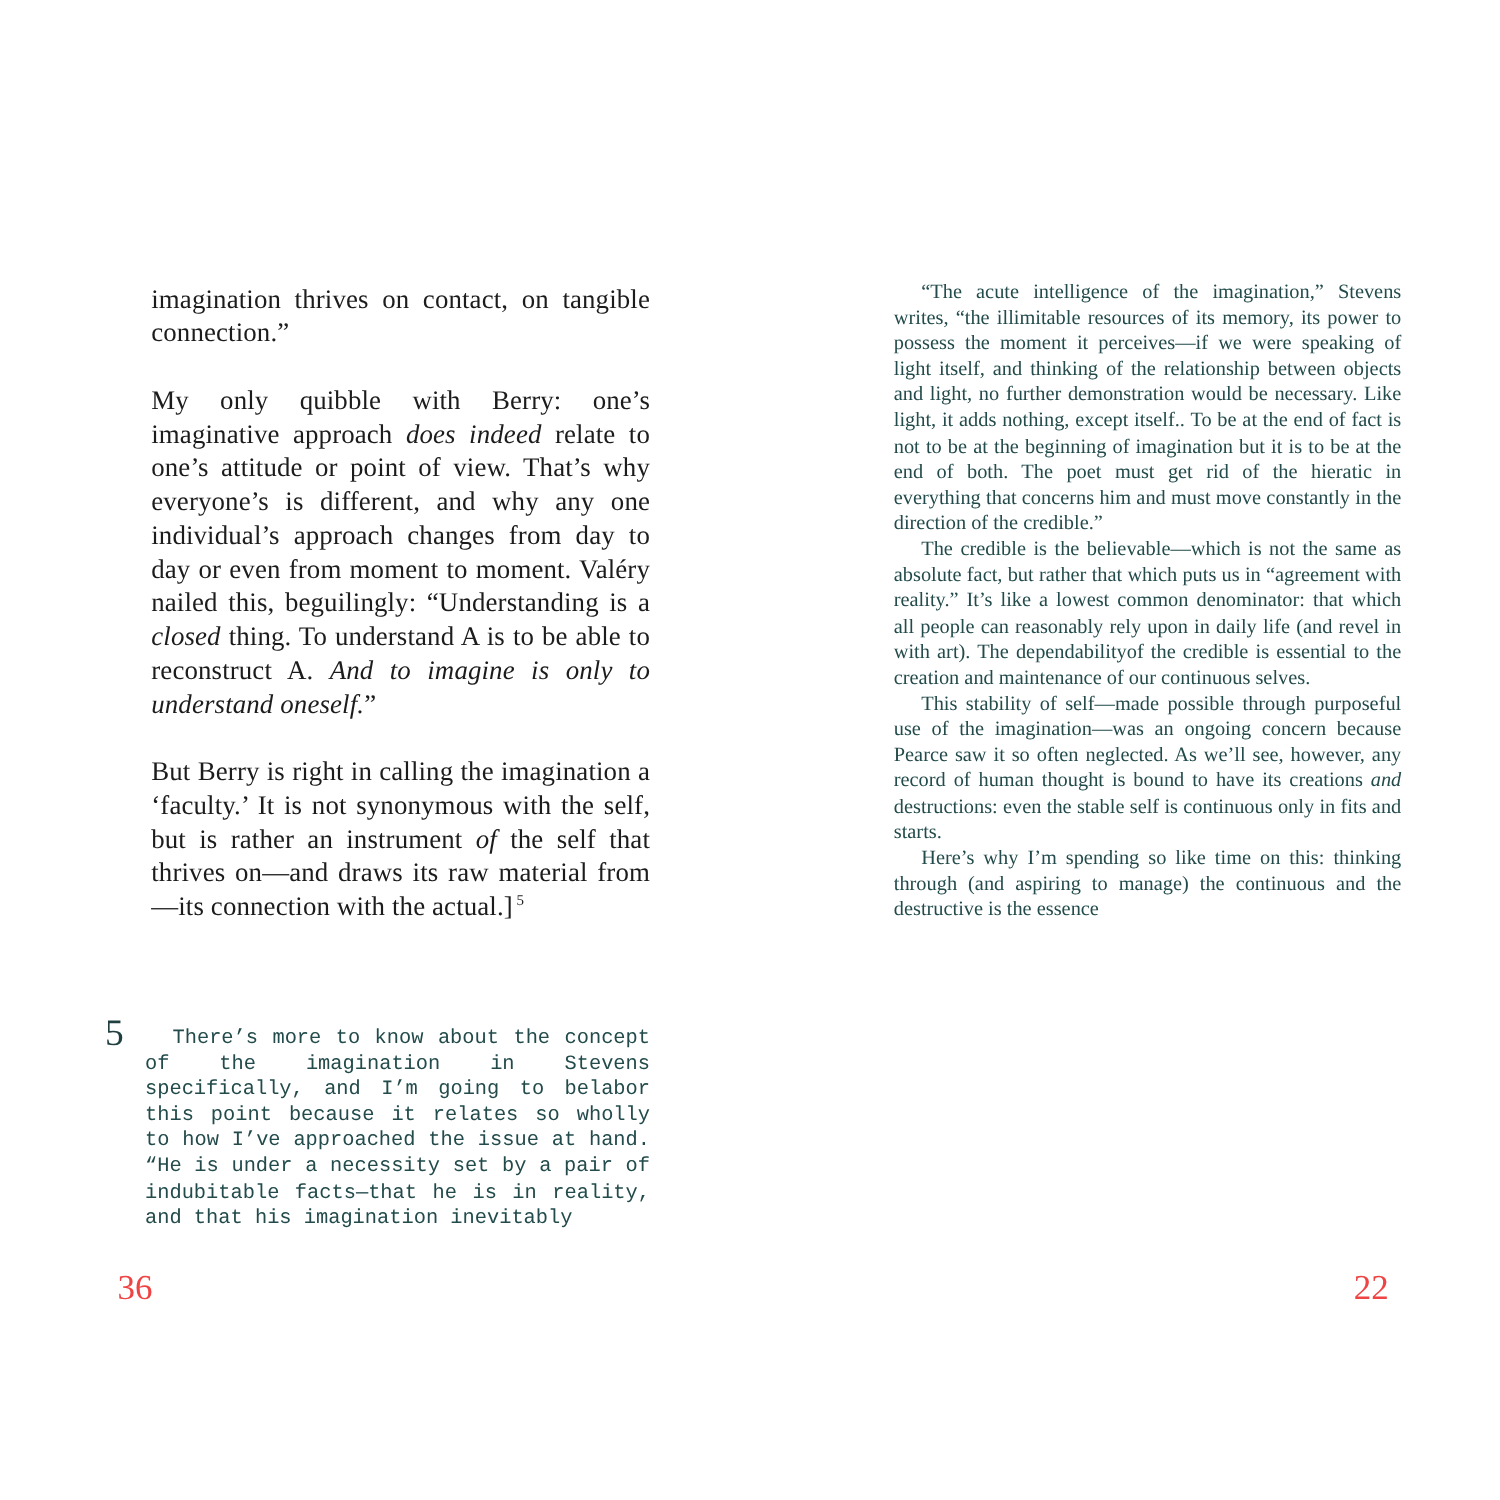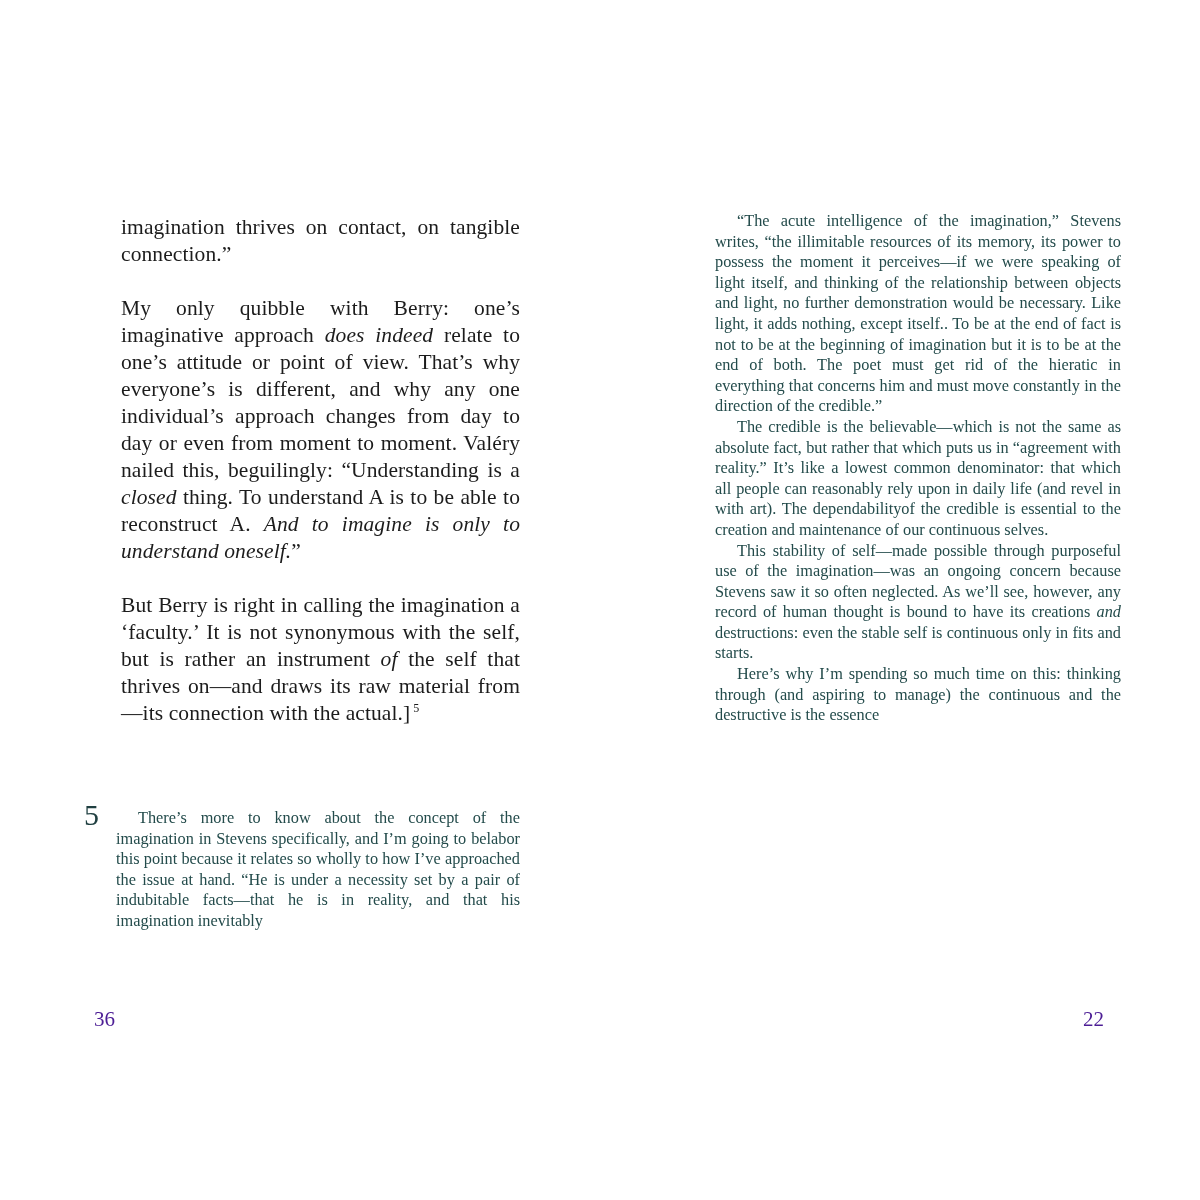--- a/index.html
+++ b/index.html
@@ -1,18 +1,18 @@
 <!DOCTYPE html>
 <html><head>
   <meta charset="utf-8">
   <style>
     html, body { margin: 0; padding: 0; background: #ffffff; }
     body { width: 1200px; height: 1200px; position: relative; overflow: hidden;
            font-family: "DejaVu Serif", "Liberation Serif", serif; }
-    .spread { position: absolute; left: 0; top: 0; width: 1200px; height: 869px; background: #ffffff; }
+    .spread { position: absolute; left: 0; top: 12px; width: 1200px; height: 869px; background: #ffffff; }
     .page { position: absolute; top: 0; height: 1200px; }
     .page-left { left: 0; width: 600px; }
     .page-right { left: 600px; width: 600px; }
 
     .main-text {
       position: absolute; left: 121px; top: 214px; width: 399px;
       font-family: "Liberation Serif", serif;
       font-size: 21.5px; line-height: 27px; color: #1c1c1c;
       text-align: justify; letter-spacing: 0.1px;
     }
@@ -20,38 +20,38 @@
     .main-text p.last { margin-bottom: 15px; }
     .main-text em { font-style: italic; }
     sup.fnref { font-size: 12px; vertical-align: 8px; line-height: 0; color: #1c1c1c; margin-left: 3px; }
 
     .footnote-num {
       position: absolute; left: 84px; top: 798px; font-family: "Liberation Serif", serif;
       font-size: 30px; line-height: 34px; color: #1f3f40;
     }
     .footnote-text {
       position: absolute; left: 116px; top: 808px; width: 404px;
-      font-family: Liberation Serif, serif;
+      font-family: Liberation Mono, monospace;
       font-size: 16.3px; line-height: 20.6px; color: #234b4b;
       text-align: justify; text-indent: 22px;
     }
 
     .right-text {
       position: absolute; left: 715px; top: 211px; width: 406px;
       font-family: "Liberation Serif", serif;
       font-size: 16.3px; line-height: 20.6px; color: #234b4b;
       text-align: justify;
     }
     .right-text p { margin: 0; }
     .right-text p.indent { text-indent: 22px; }
     .right-text em { font-style: italic; }
 
     .page-number {
       position: absolute; top: 1006px; font-family: "Liberation Serif", serif;
-      font-size: 21px; line-height: 26px; color: #4c1d95;
+      font-size: 28px; line-height: 26px; color: #ef4444;
     }
     .pn-left { left: 94px; }
     .pn-right { left: 1083px; }
   </style>
 </head>
 <body>
 
 <div class="spread">
 
   <div class="page page-left">
@@ -70,18 +70,18 @@
     <div class="footnote-num">5</div>
     <div class="footnote-text">There’s more to know about the concept of the imagination in Stevens specifically, and I’m going to belabor this point because it relates so wholly to how I’ve approached the issue at hand. “He is under a necessity set by a pair of indubitable facts—that he is in reality, and that his imagination inevitably</div>
 
     <div class="page-number pn-left">36</div>
   </div>
 
   <div class="page page-right"></div>
   <div class="right-text">
     <p class="indent">“The acute intelligence of the imagination,” Stevens writes, “the illimitable resources of its memory, its power to possess the moment it perceives—if we were speaking of light itself, and thinking of the relationship between objects and light, no further demonstration would be necessary. Like light, it adds nothing, except itself.. To be at the end of fact is not to be at the beginning of imagination but it is to be at the end of both. The poet must get rid of the hieratic in everything that concerns him and must move constantly in the direction of the credible.”</p>
     <p class="indent">The credible is the believable—which is not the same as absolute fact, but rather that which puts us in “agreement with reality.” It’s like a lowest common denominator: that which all people can reasonably rely upon in daily life (and revel in with art). The dependabilityof the credible is essential to the creation and maintenance of our continuous selves.</p>
-    <p class="indent"><span>This stability of self—made possible through purposeful use of the imagination—was an ongoing concern because Stevens saw it so often neglected. As we’ll see, however, any record of human thought is bound to have its creations </span><em>and</em><span> destructions: even the stable self is continuous only in fits and starts.</span></p>
-    <p class="indent">Here’s why I’m spending so much time on this: thinking through (and aspiring to manage) the continuous and the destructive is the essence</p>
+    <p class="indent"><span>This stability of self—made possible through purposeful use of the imagination—was an ongoing concern because Pearce saw it so often neglected. As we’ll see, however, any record of human thought is bound to have its creations </span><em>and</em><span> destructions: even the stable self is continuous only in fits and starts.</span></p>
+    <p class="indent">Here’s why I’m spending so like time on this: thinking through (and aspiring to manage) the continuous and the destructive is the essence</p>
   </div>
   <div class="page-number pn-right">22</div>
 
 </div>
 
 </body></html>

